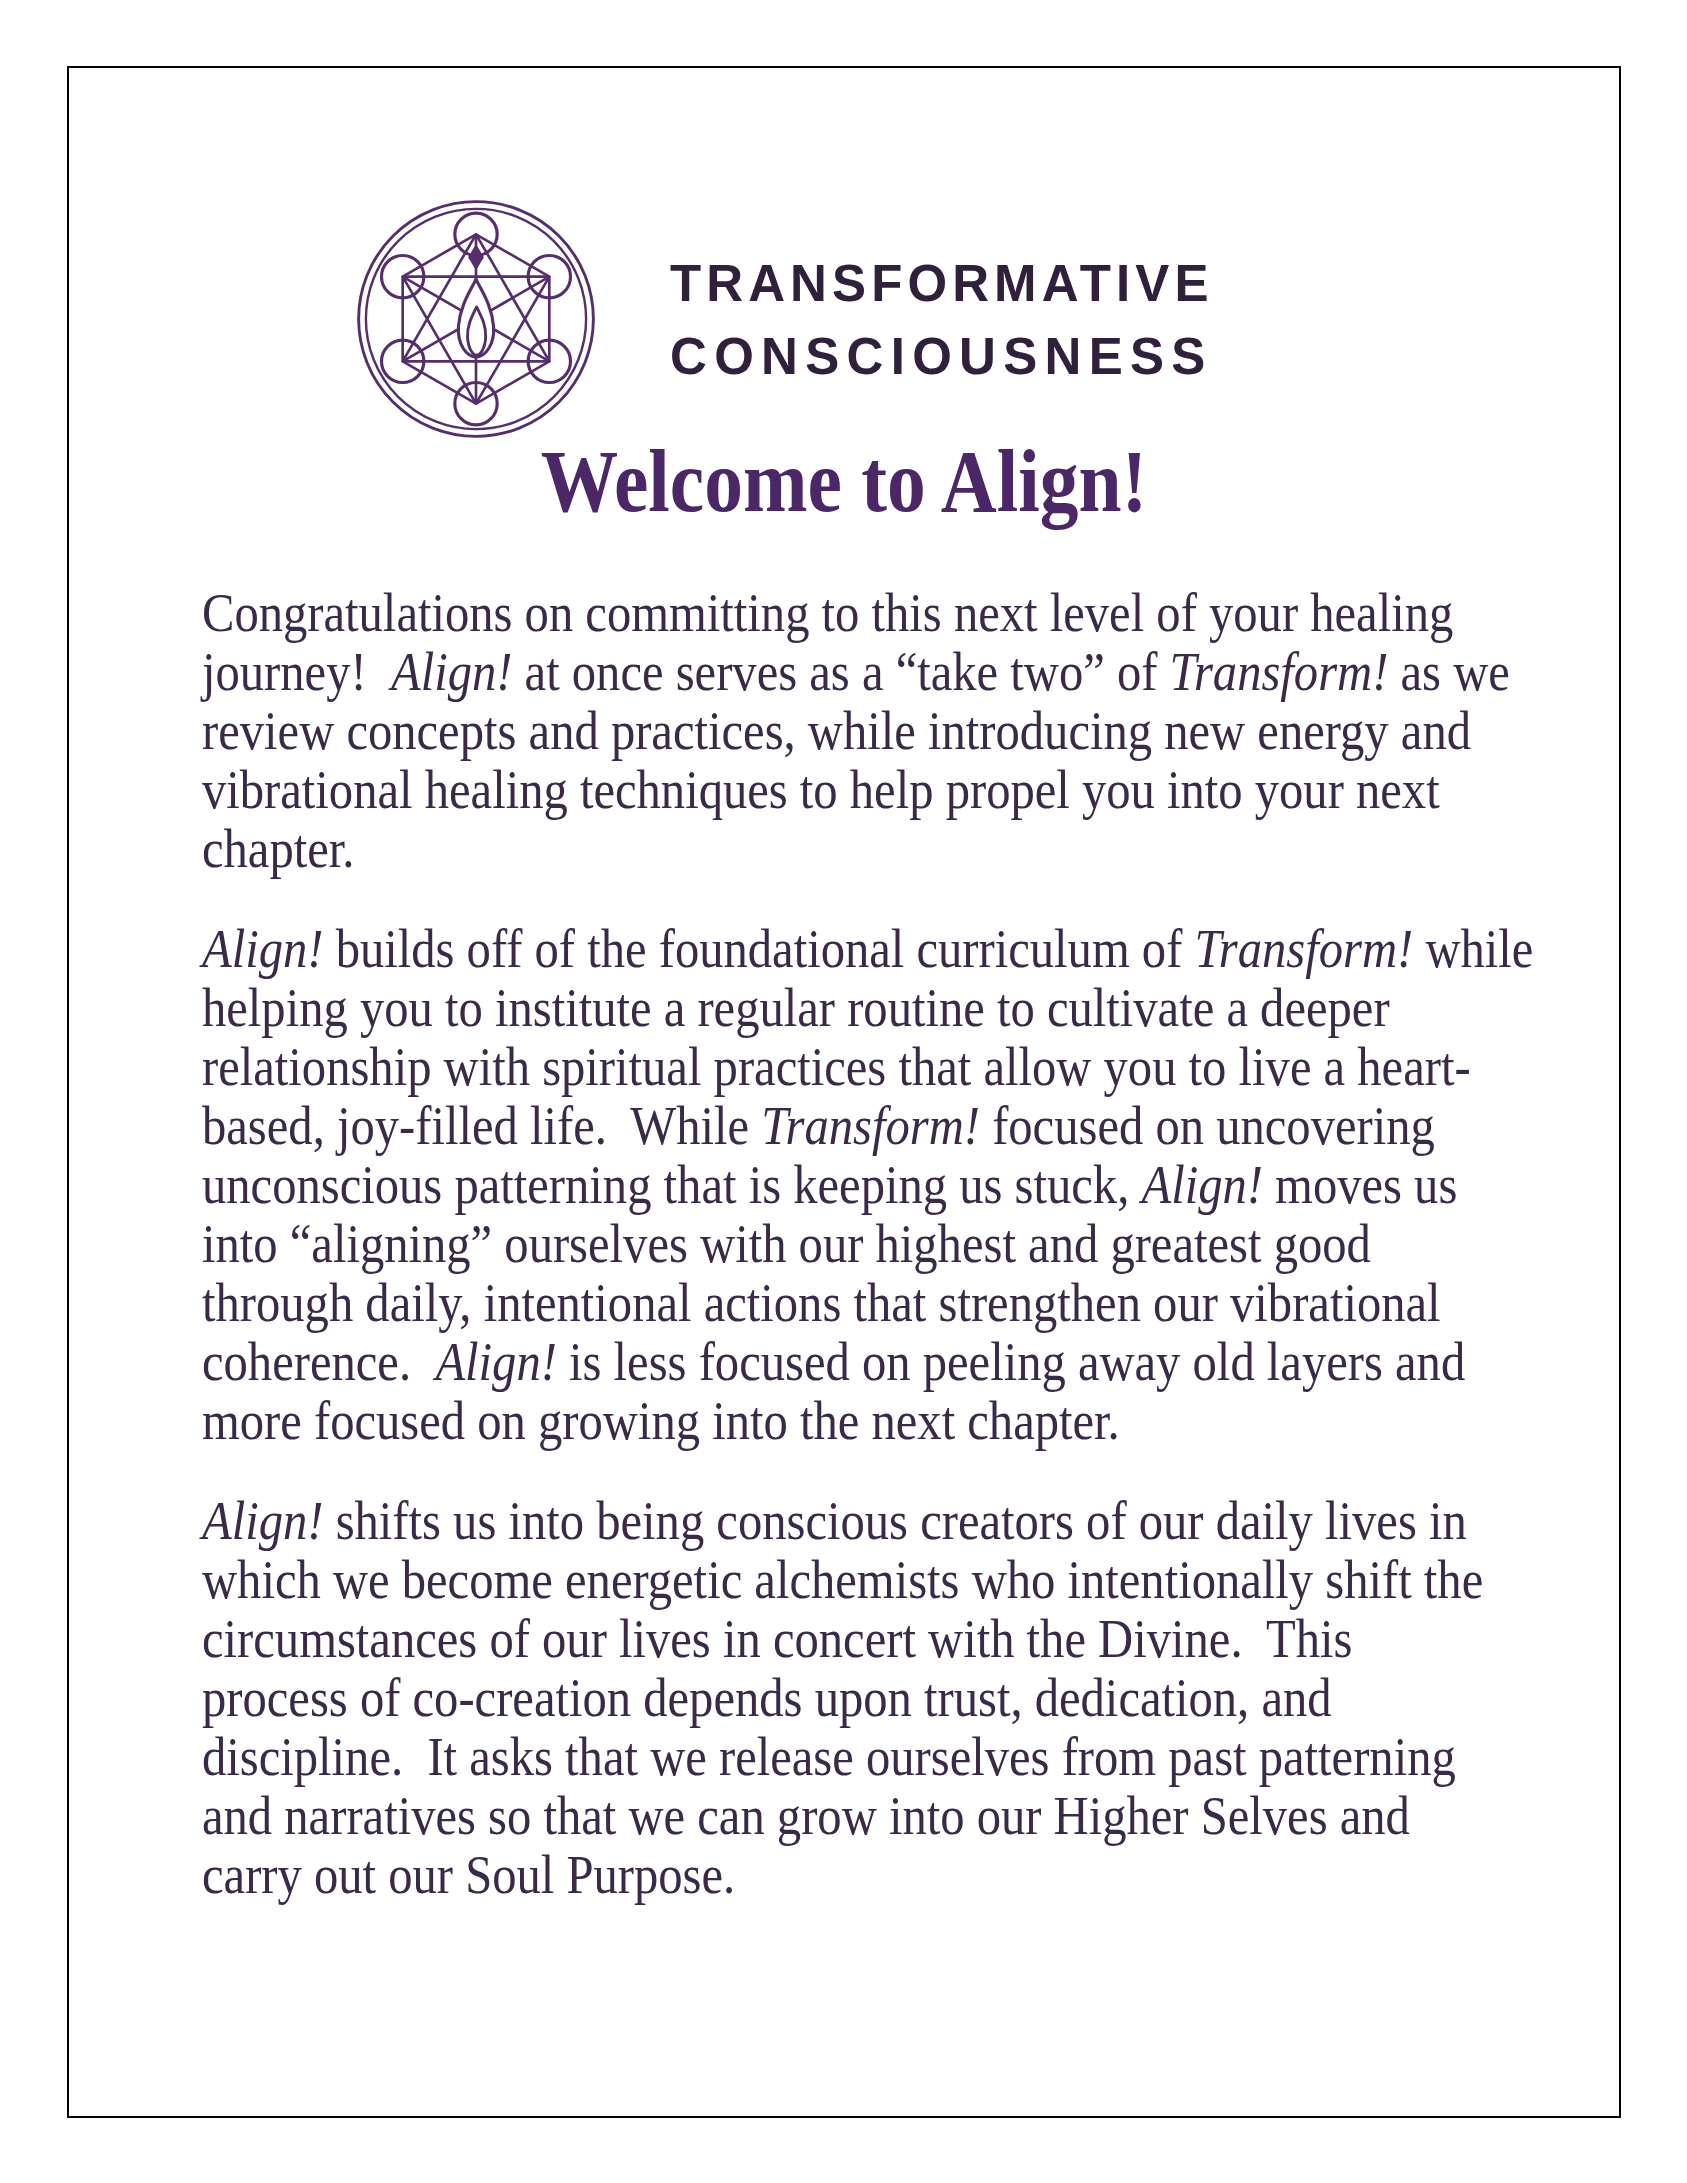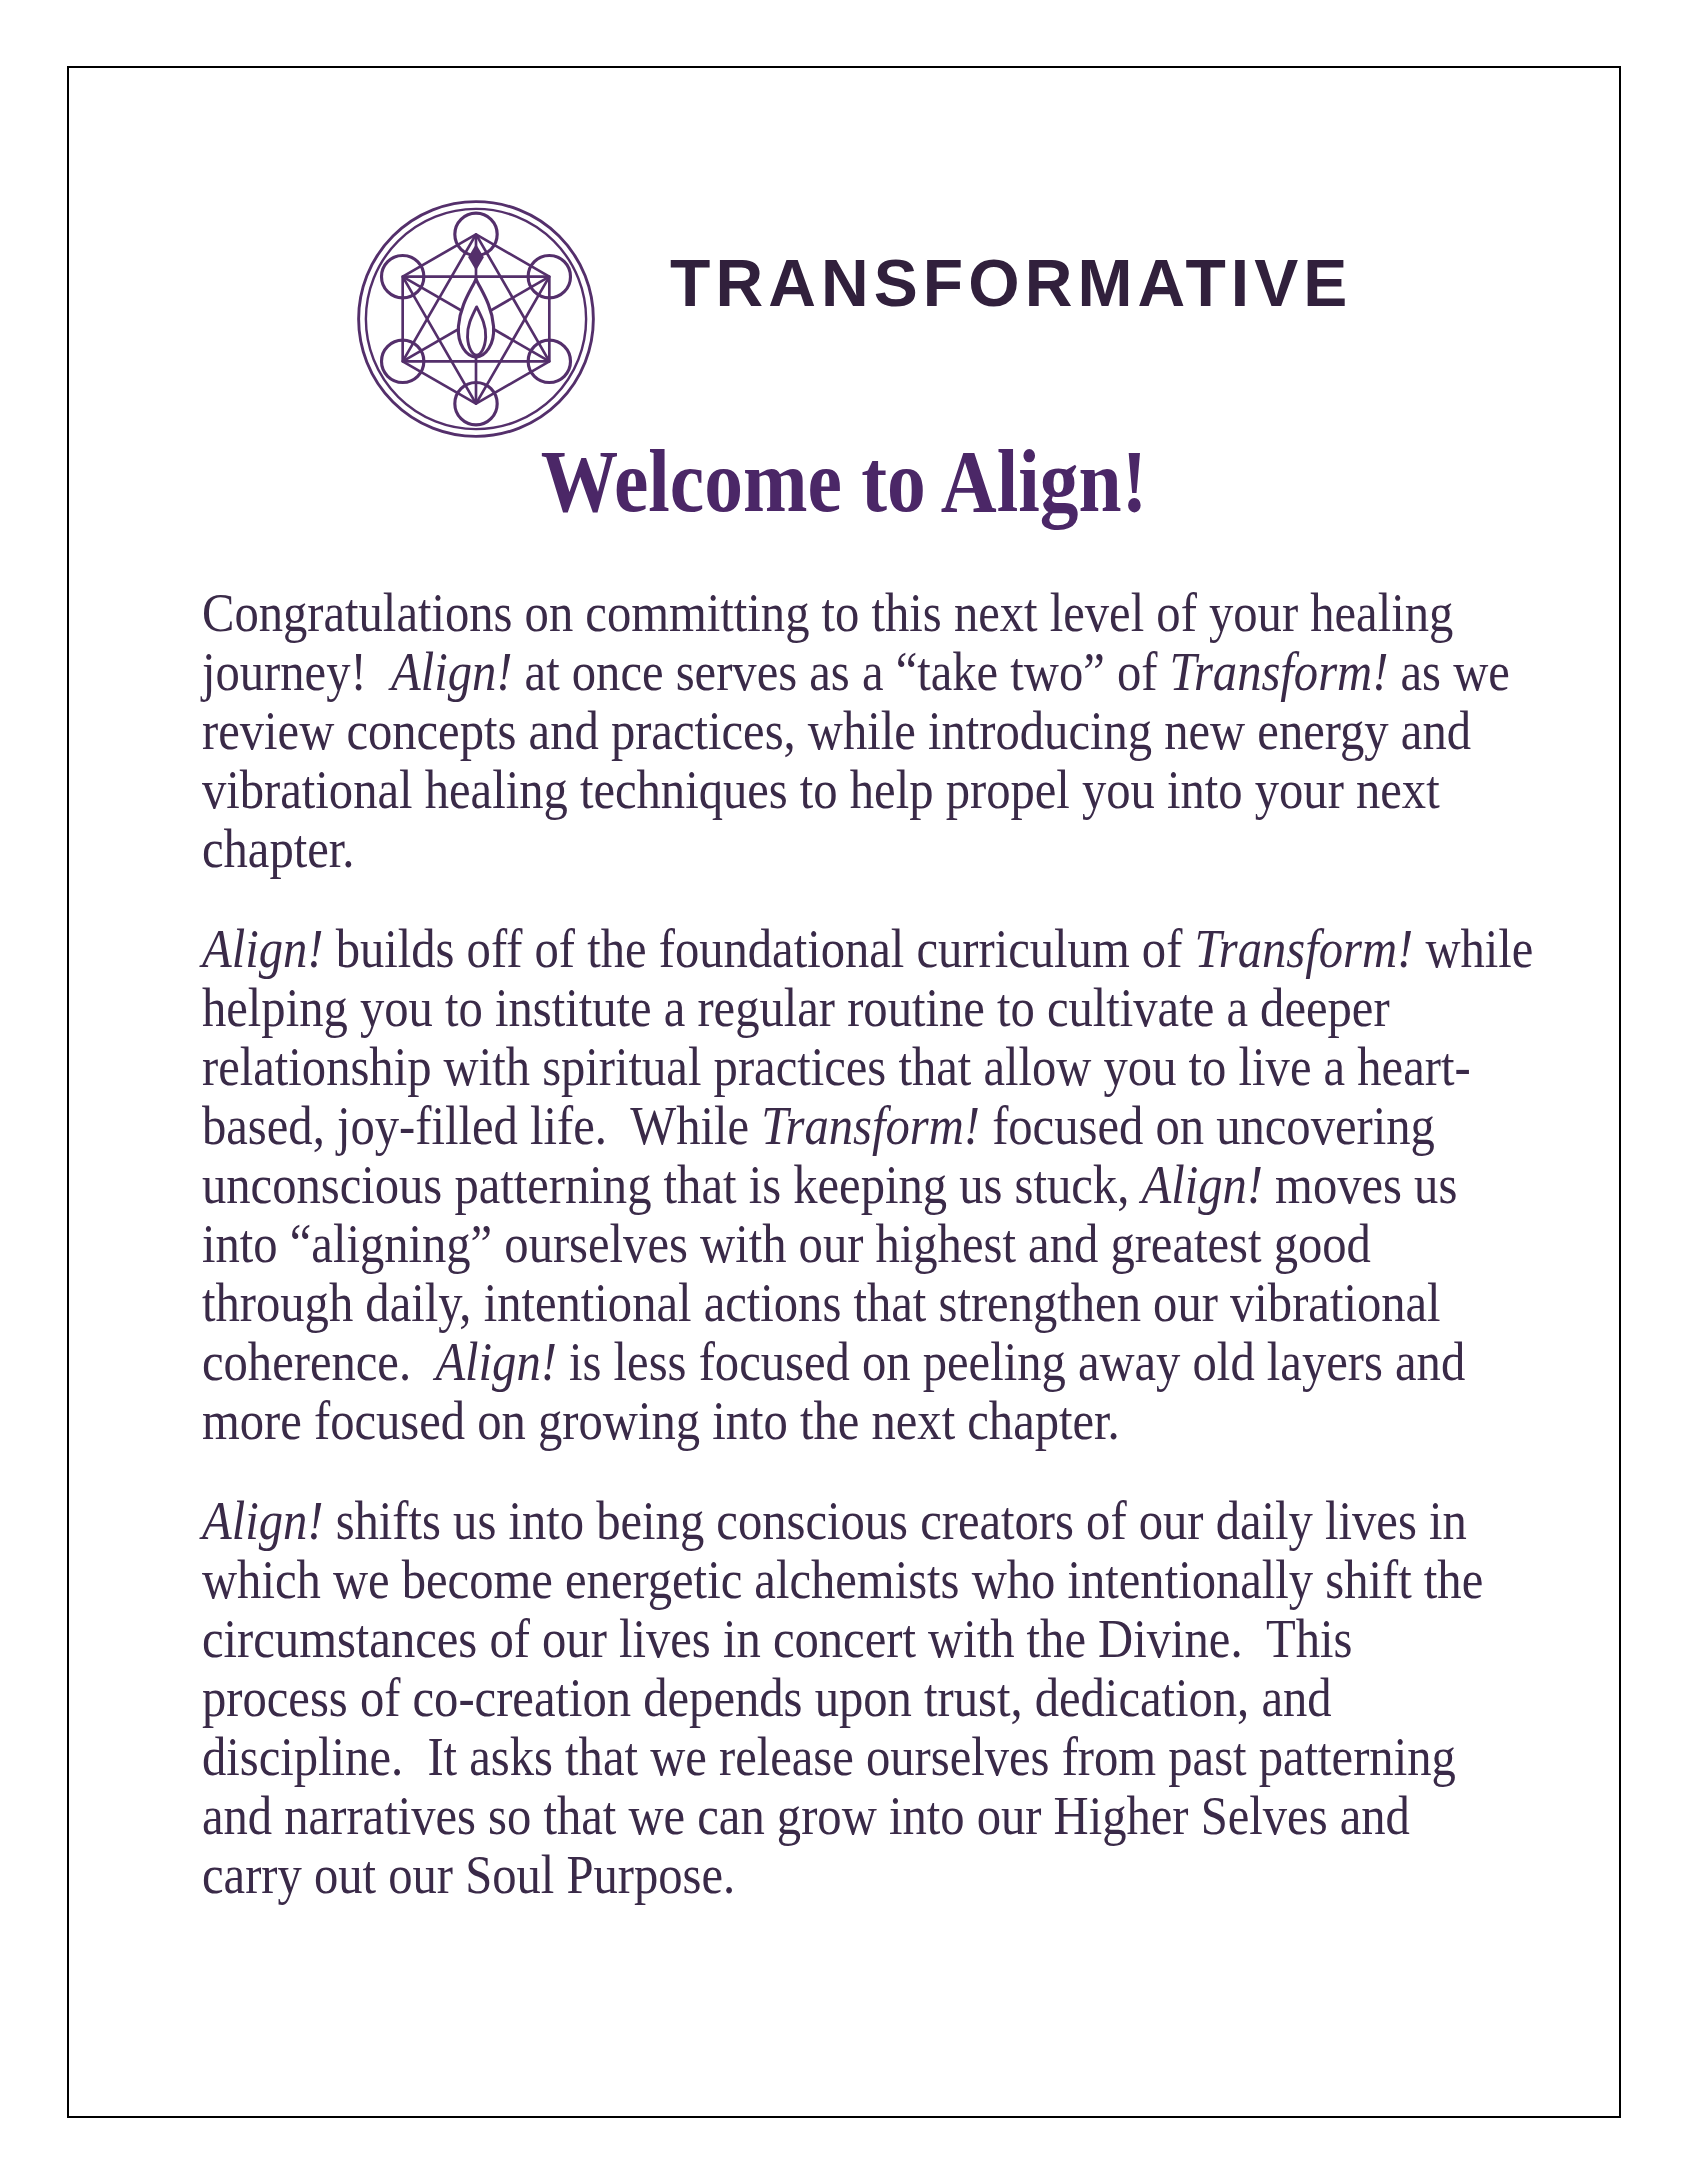--- a/index.html
+++ b/index.html
@@ -29,21 +29,21 @@
   .logo {
     position: absolute;
     left: 355px; top: 198px;
     width: 242px; height: 242px;
   }
   .wordmark {
     position: absolute;
     left: 670px; top: 247px;
     font-family: "Liberation Sans", sans-serif;
     font-weight: 700;
-    font-size: 66px;
+    font-size: 51px;
     line-height: 73px;
     color: var(--wordmark-color);
   }
   .wordmark .wm-line1 { letter-spacing: 5.1px; display: block; }
   .wordmark .wm-line2 { letter-spacing: 7.3px; display: block; }
   .heading {
     position: absolute;
     left: 67px; top: 431px;
     width: 1554px;
     text-align: center;
@@ -98,20 +98,21 @@
     <circle cx="39.4" cy="65" r="17.5" stroke-width="2.6"></circle>
 
     <path d="M100,67 C104,76 113,88 114.5,106 C115.5,121 108,131 100,131.5 C92,131 84.5,121 85.5,106 C87,88 96,76 100,67 Z" fill="#ffffff" stroke-width="2.6"></path>
     <path d="M100.5,90 C105,99 108.5,106 108,115 C107.5,124 104,129.5 100.5,130 C97,129.5 93.5,124 93,115 C92.5,106 96,99 100.5,90 Z" stroke-width="2.4"></path>
 
     <polygon points="100,38 106.5,49 100,60 93.5,49" fill="#542f6b" stroke="none"></polygon>
   </svg>
 
   <div class="wordmark">
     <span class="wm-line1">TRANSFORMATIVE</span>
+    <span class="wm-line2">CONSCIOUSNESS</span>
   </div>
 
   <div class="heading">Welcome to Align!</div>
 
   <div class="body-text">
       <div class="para">
         <div class="line"><span>Congratulations on committing to this next level of your healing</span></div>
         <div class="line"><span>journey!  </span><span class="it">Align!</span><span> at once serves as a “take two” of </span><span class="it">Transform!</span><span> as we</span></div>
         <div class="line"><span>review concepts and practices, while introducing new energy and</span></div>
         <div class="line"><span>vibrational healing techniques to help propel you into your next</span></div>

